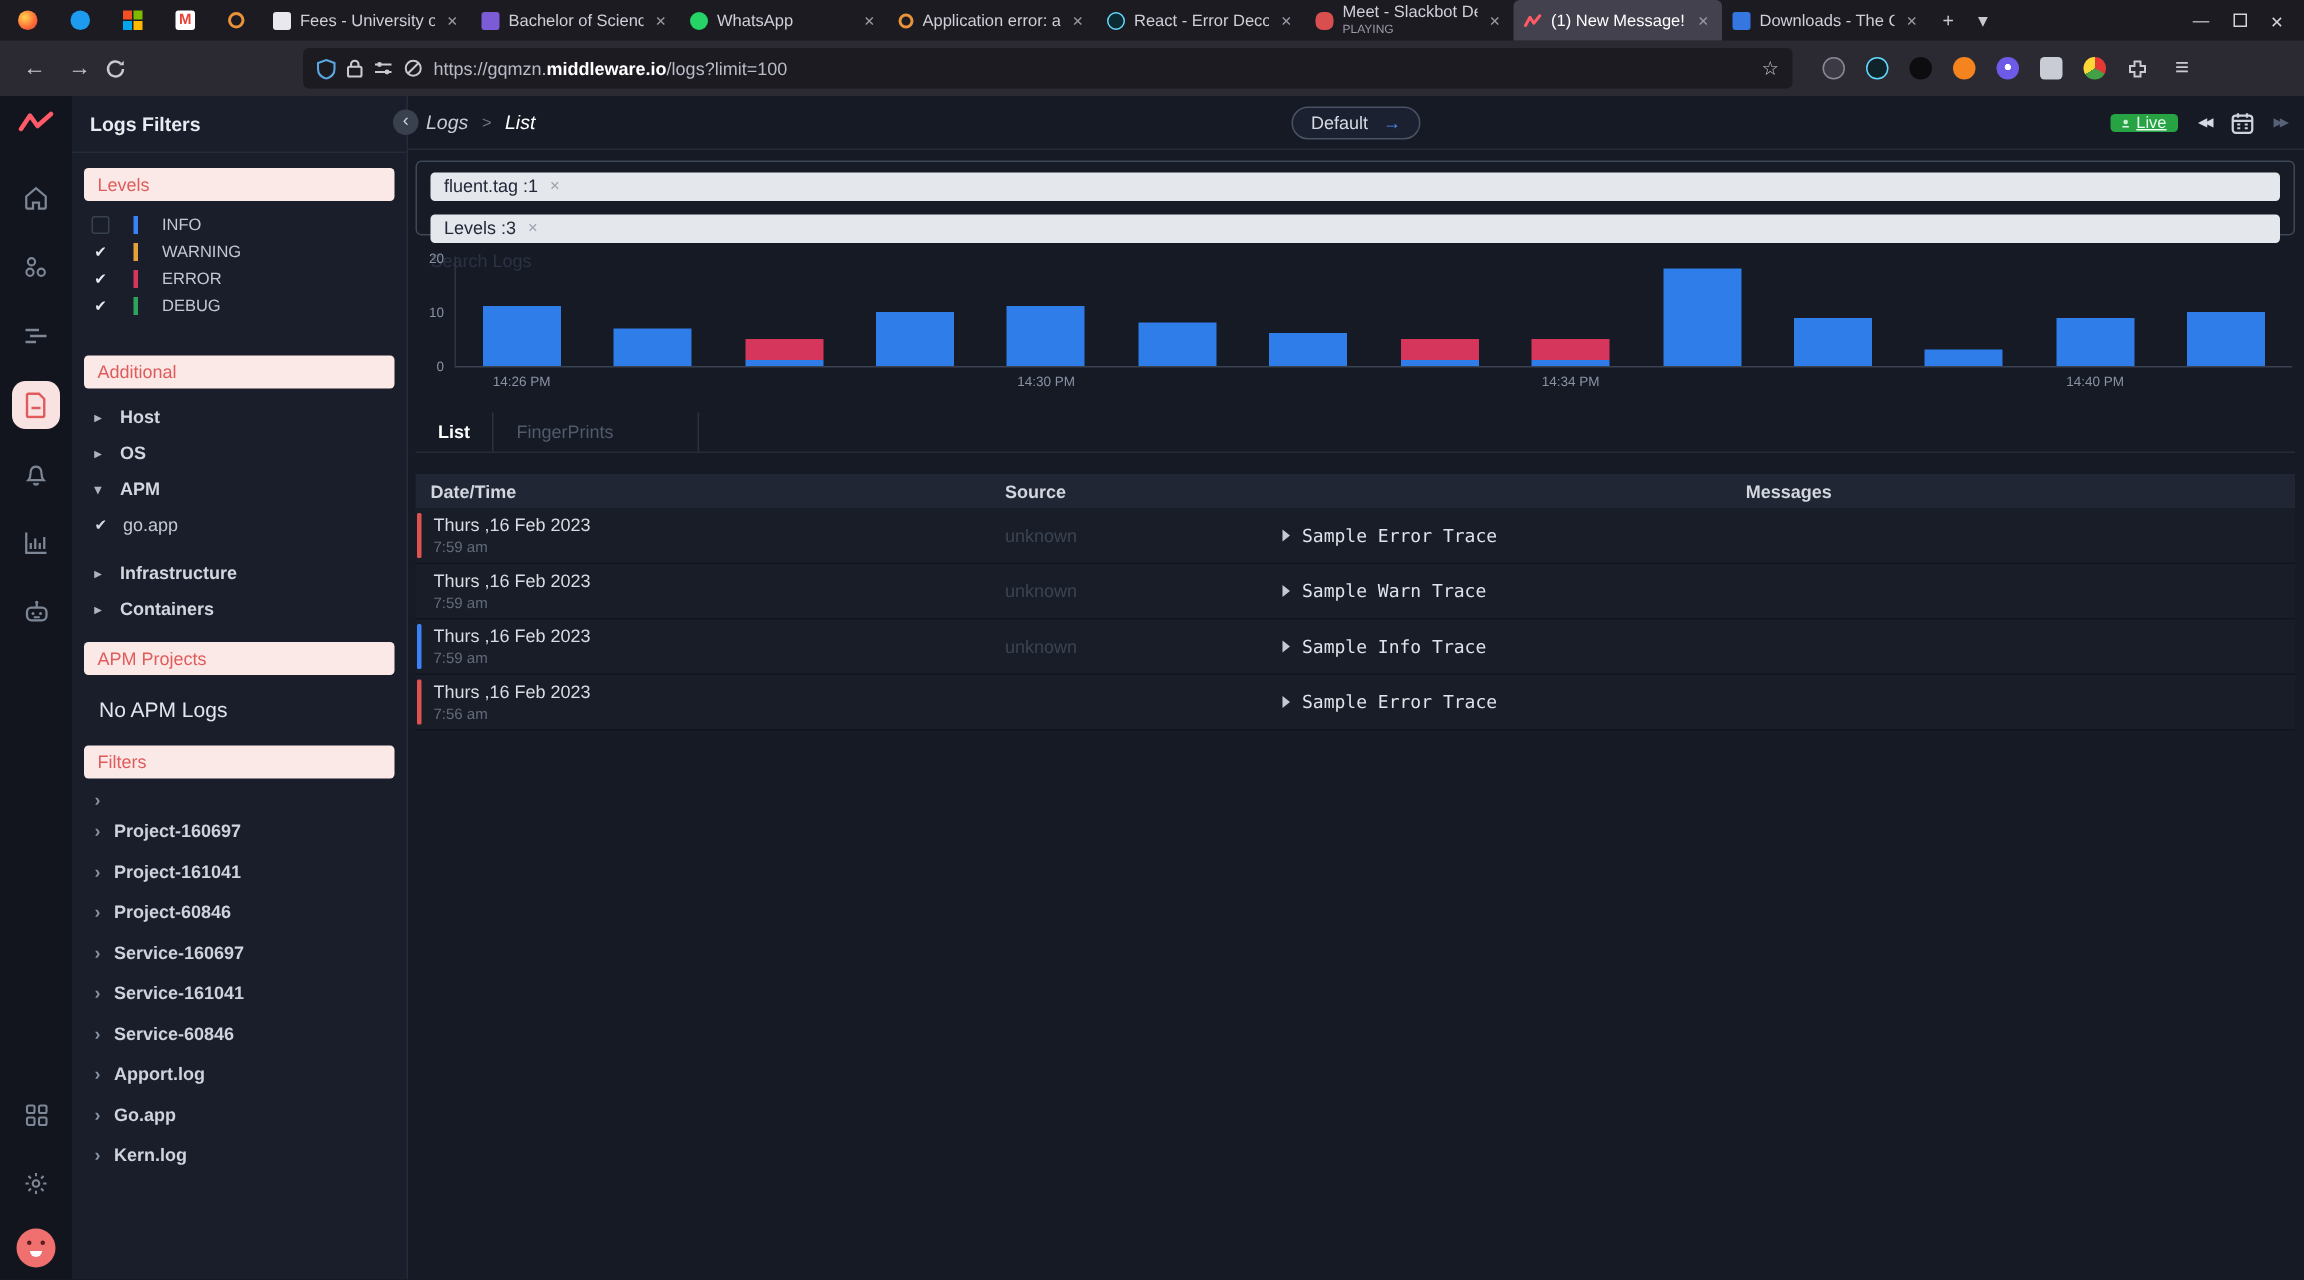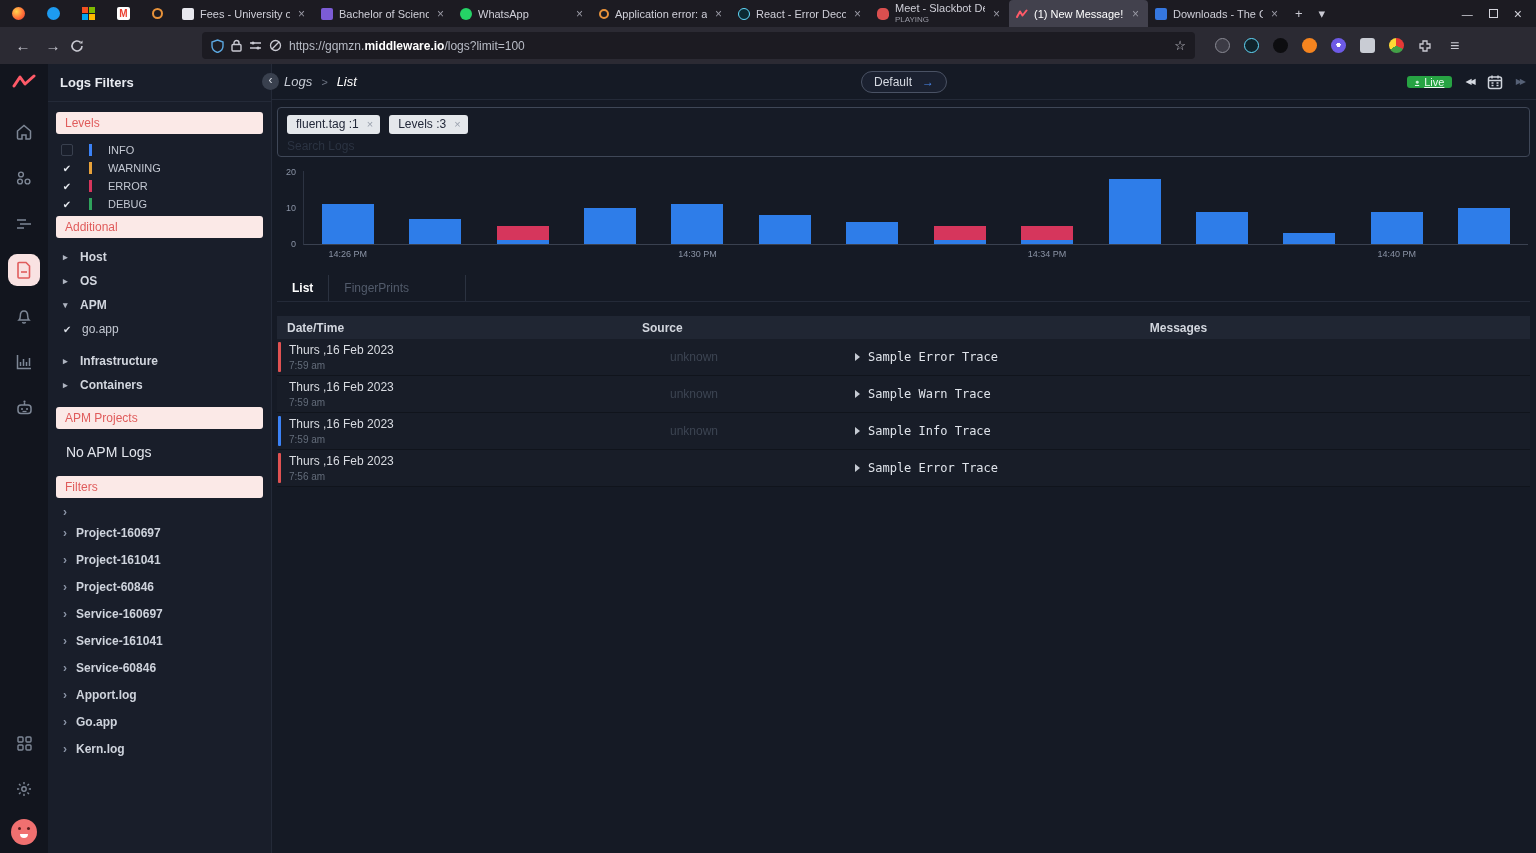--- a/index.html
+++ b/index.html
@@ -88,21 +88,21 @@
   .crumb .c1 { color:#c6cbd4; } .crumb .sep { color:#6b7280; font-size:11px; } .crumb .c2 { color:#fff; }
   .default-pill { position:absolute; left:50%; transform:translateX(-50%); border:1px solid #4a5264; border-radius:12px; padding:3px 12px; display:flex; align-items:center; gap:10px; font-size:12px; color:#d6dae2; background:#1b2130; }
   .default-pill .arr { color:#4c8df6; }
   .hdr-right { margin-left:auto; display:flex; align-items:center; gap:13px; }
   .live { background:var(--live-green,#27a343); color:#eafbef; border-radius:3px; padding:0 8px; font-size:11px; display:flex; align-items:center; gap:5px;text-decoration:underline; }
   .live .dot { font-size:7px; color:#c9f2d2; }
   .mediabtn { color:#d6dae2; font-size:8px; letter-spacing:-2px; }
   .mediabtn.dim { color:#566176; }
 
   .search-box { margin:7px 6px 0 5px; border:1px solid #3f4757; border-radius:4px; height:50px; padding:7px 9px; background:#161b26; }
-  .tag-row { display:flex; gap:9px; }
+  .tag-row { display:flex; gap:9px;flex-direction:column; }
   .tag { background:#e4e7eb; color:#23293a; border-radius:3px; padding:2px 7px 3px 9px; font-size:12px; display:flex; align-items:center; gap:8px; }
   .tag .x { color:#9aa1ad; font-size:11px; }
   .search-input { display:block; width:100%; margin-top:5px; background:transparent; border:none; outline:none; font-size:12px; color:#aeb4c0; font-family:"Liberation Sans",sans-serif; }
   .search-input::placeholder { color:#2b3342; }
 
   .chart { position:relative; margin:12px 6px 0 5px; height:94px; }
   .plot { position:absolute; left:26px; right:2px; top:2px; bottom:18px; border-left:1px solid #2c3342; border-bottom:1px solid #3a4150; }
   .bars { display:flex; height:100%; align-items:flex-start; }
   .bar-col { flex:1; display:flex; justify-content:center; align-items:flex-end; height:100%; position:relative; }
   .bar-stack { width:52px; display:flex; flex-direction:column; }
@@ -110,21 +110,21 @@
   .y-axis { position:absolute; left:0; top:2px; bottom:18px; width:22px; }
   .y-axis span { position:absolute; right:3px; font-size:9px; color:#8a93a5; }
 
   .view-tabs { margin:12px 6px 0 5px; display:flex; align-items:stretch; border-bottom:1px solid #242a38; height:27px; font-size:12px; }
   .vtab { display:flex; align-items:center; padding:0 15px; }
   .vtab.active { color:#fff; font-weight:bold; border-right:1px solid #2b3240; }
   .vtab.idle { color:#525b6b; border-right:1px solid #2b3240; padding-right:56px; }
 
   .tbl { margin:14px 6px 0 5px; }
   .thead { display:flex; background:#20263370; background:#202633; height:23px; align-items:center; font-size:12px; font-weight:bold; color:#d2d6de; }
-  .col-dt { width:365px; padding-left:10px; } .col-src { width:185px; } .col-msg { flex:1; text-align:center; }
+  .col-dt { width:393px; padding-left:10px; } .col-src { width:185px; } .col-msg { flex:1; text-align:center; }
   .trow { display:flex; align-items:center; min-height:37px; background:#181d28; border-bottom:1px solid #10141c; position:relative; }
   .lvl-strip { position:absolute; left:1px; top:3px; bottom:3px; width:3px; border-radius:1px; }
   .s-error { background:var(--row-error); } .s-info { background:var(--row-info); } .s-none { background:transparent; }
   .cell-dt { width:393px; padding-left:12px; }
   .cell-dt .d { font-size:12px; color:#d9dce2; } .cell-dt .t { font-size:10px; color:#636c7a; margin-top:3px; }
   .cell-src { width:185px; font-size:12px; color:#3c4452; }
   .cell-msg { flex:1; display:flex; align-items:center; gap:8px; font-family:"DejaVu Sans Mono",monospace; font-size:12px; color:#dfe3ea; }
   .msg-tri { width:0; height:0; border-left:5px solid #c5cad2; border-top:4px solid transparent; border-bottom:4px solid transparent; }
 
   svg { display:block; }
@@ -350,21 +350,21 @@
       <span class="cb checked">✔</span>
       <span class="lvl-bar b-error"></span>
       <span class="level-label">ERROR</span>
     </div>
     <div class="level-row">
       <span class="cb checked">✔</span>
       <span class="lvl-bar b-debug"></span>
       <span class="level-label">DEBUG</span>
     </div>
 
-    <div class="section-h" style="margin-top:3px">Additional</div>
+    <div class="section-h" style="margin-top:24px">Additional</div>
     <div class="tree-row">
       <span class="tri">▸</span>
       <span>Host</span>
     </div>
     <div class="tree-row">
       <span class="tri">▸</span>
       <span>OS</span>
     </div>
     <div class="tree-row">
       <span class="tri">▾</span>

